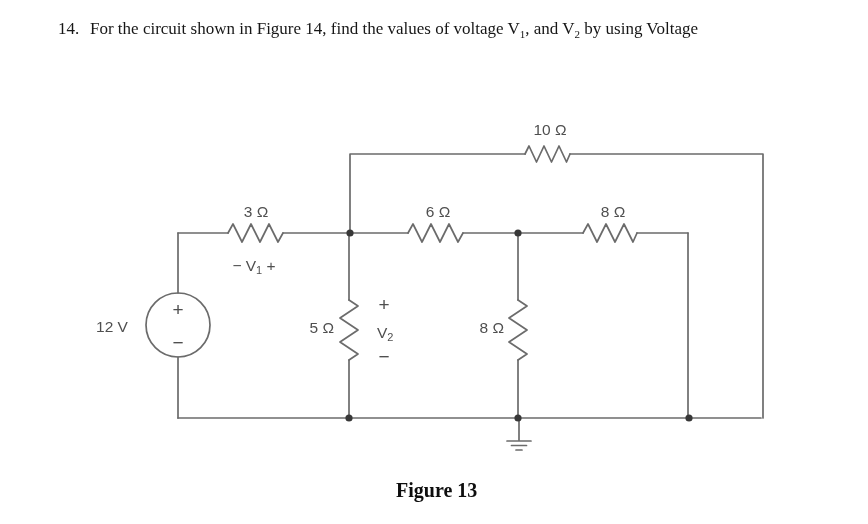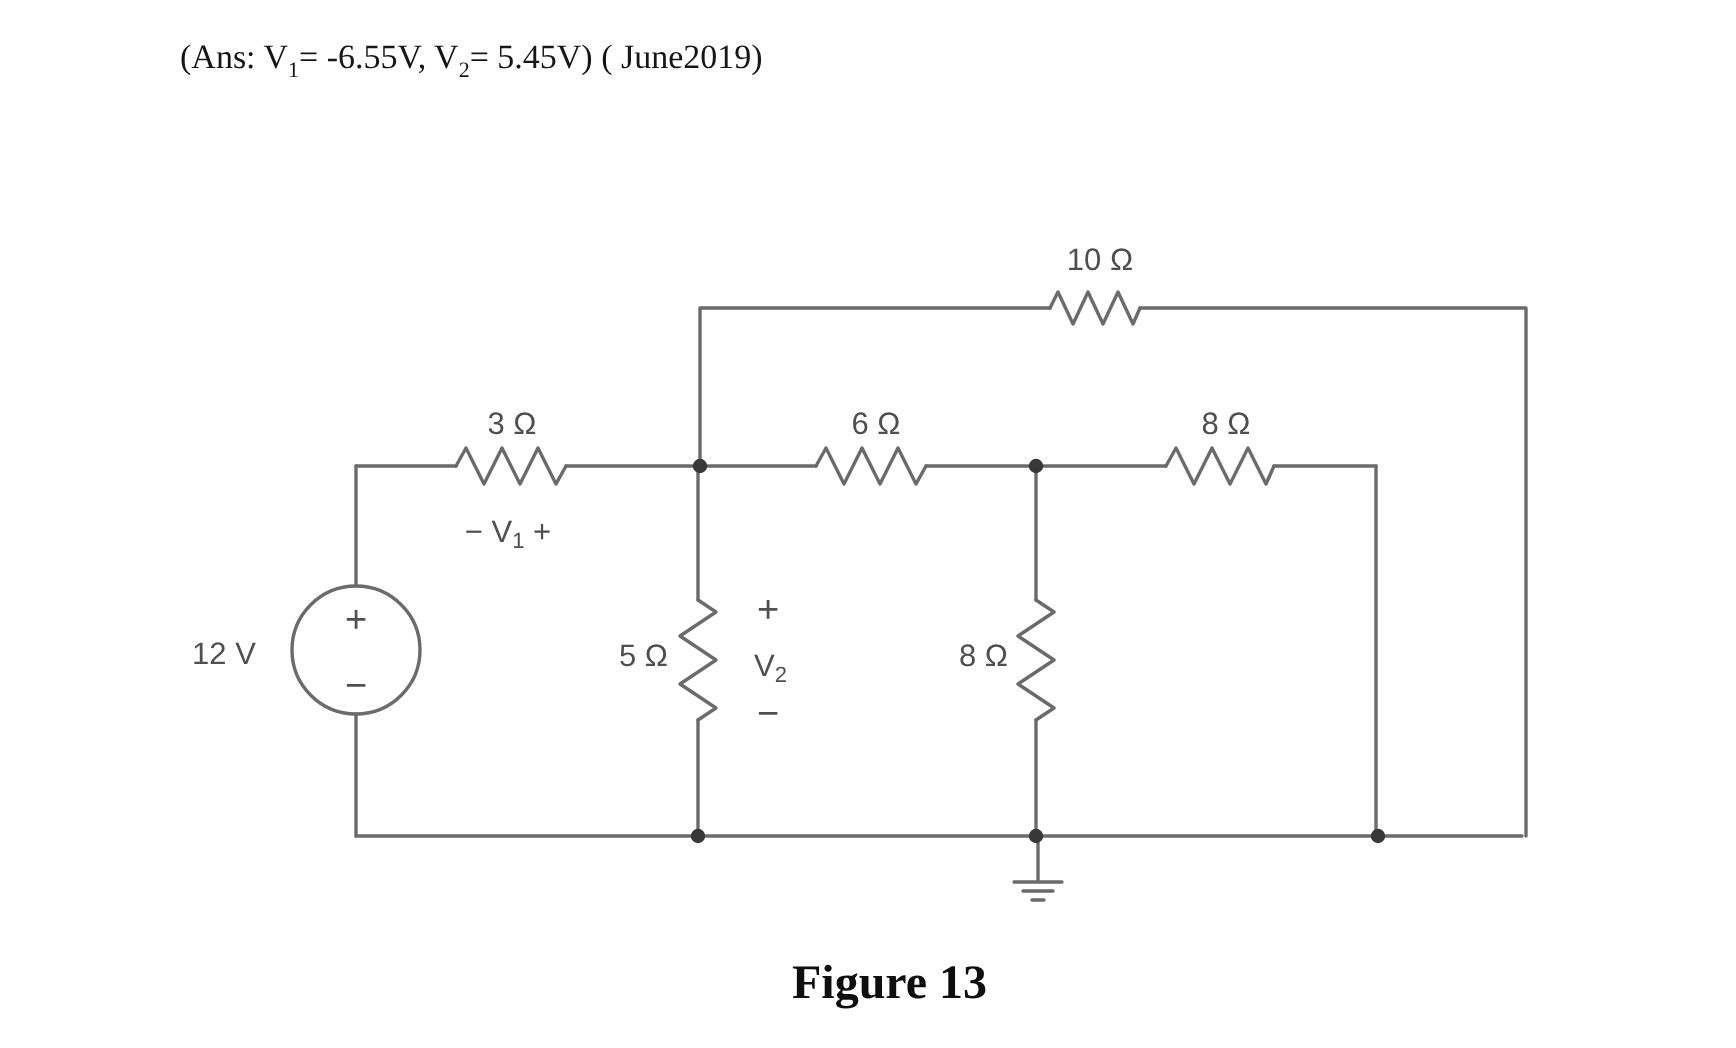--- a/index.html
+++ b/index.html
@@ -22,34 +22,34 @@
   }
   .problem .row { white-space: nowrap; }
   .problem .num { display: inline-block; width: 32px; }
   .problem .indent { margin-left: 32px; }
   .problem sub { font-size: 11px; line-height: 0; }
   .caption {
     position: absolute;
     left: 396px;
     top: 479px;
     font-weight: bold;
-    font-size: 24px;
+    font-size: 20px;
     color: #0e0e0e;
     white-space: nowrap;
   }
   svg.circuit { position: absolute; left: 0; top: 0; }
   svg.circuit text { font-family: "Liberation Sans", sans-serif; }
 </style>
 </head>
 <body>
 
 <div class="page">
 
   <div class="problem">
-    <div class="row indent"><span>(Ans: V</span><sub>1</sub><span>= -6.55V, V</span><sub>2</sub><span>= 5.45V) ( June2019)</span></div>
+    <div class="row"><span class="num">14.</span><span>For the circuit shown in Figure 14, find the values of voltage V</span><sub>1</sub><span>, and V</span><sub>2</sub><span> by using Voltage</span></div>
   </div>
 
   <svg class="circuit" width="868" height="524" viewBox="0 0 868 524">
 
     <g stroke="#6b6b6b" stroke-width="1.7" fill="none" stroke-linecap="round" stroke-linejoin="round">
 
       <path d="M178 233 H228 M283 233 H408 M463 233 H583 M637 233 H688"></path>
 
       <path d="M228 233 l5 -9 l9 18 l9 -18 l9 18 l9 -18 l9 18 l5 -9"></path>
 

